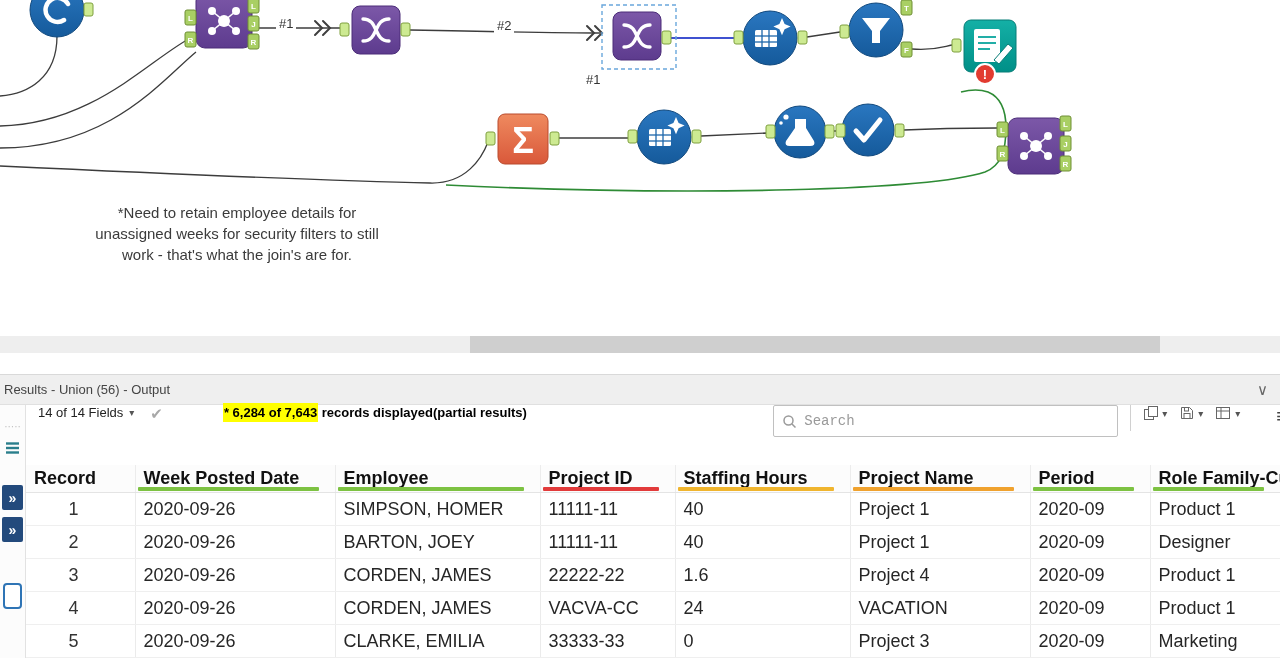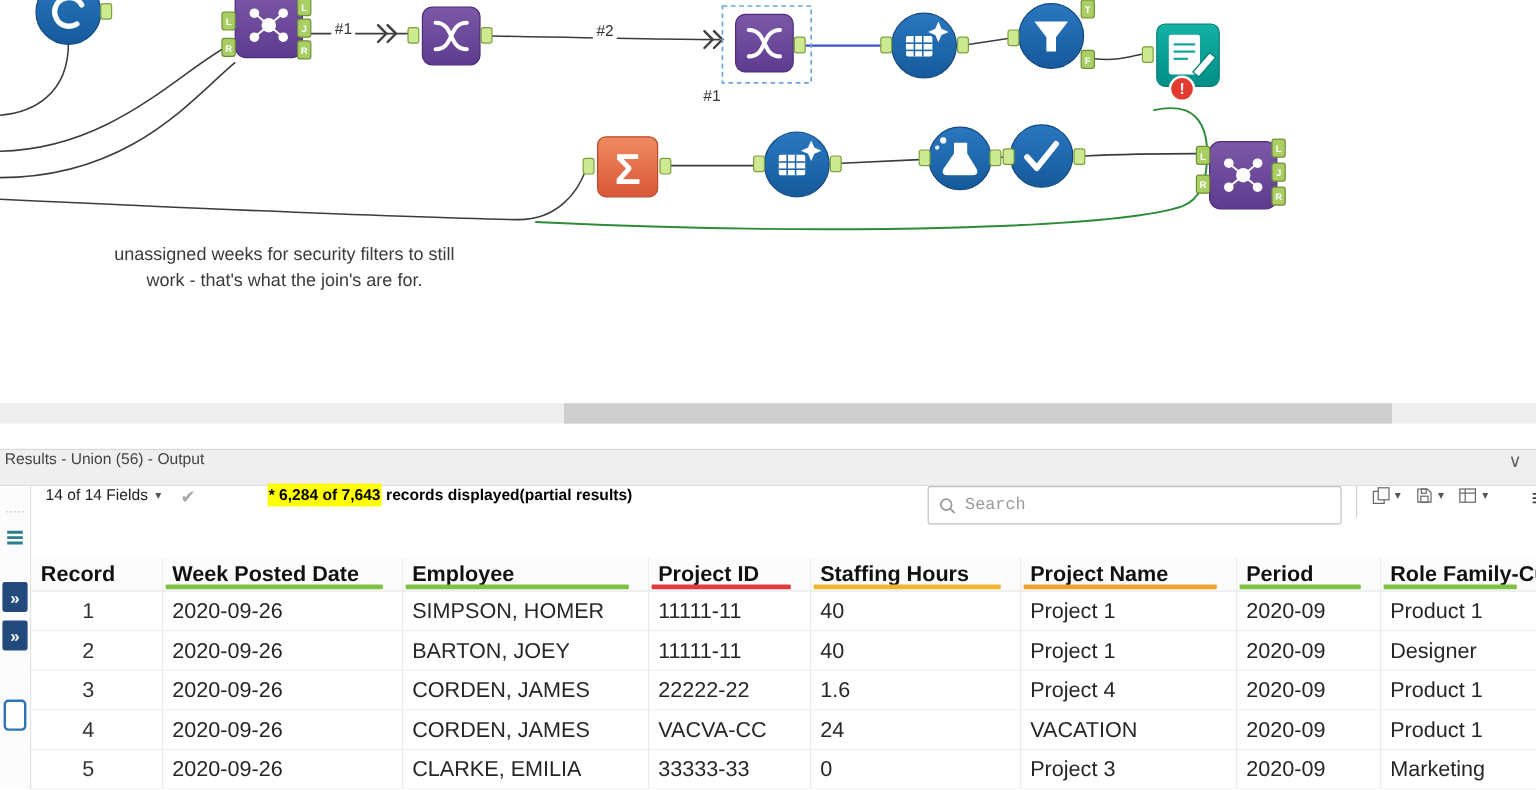--- a/index.html
+++ b/index.html
@@ -17,21 +17,21 @@
   .iol{font-size:8px;font-weight:bold;fill:#fff;text-anchor:middle;font-family:"Liberation Sans",sans-serif}
 
   
   .hscrollbar{position:absolute;left:0;top:336px;width:1280px;height:17px;background:#eeeeee}
   .hthumb{position:absolute;left:470px;top:0;width:690px;height:17px;background:#cfcfcf}
 
   
   .results{position:absolute;left:0;top:374px;width:1280px;height:284px;border-top:1px solid #d9d9d9;
     background:#fff;overflow:hidden}
   .results-header{height:30px;background:#efefef;border-bottom:1px solid #e0e0e0;display:flex;
-    align-items:flex-start;padding:0 12px 0 4px;font-size:13px;color:#444}
+    align-items:center;padding:0 12px 0 4px;font-size:13px;color:#444}
   .collapse{margin-left:auto;font-size:15px;color:#666;cursor:pointer}
   .results-body{display:flex;height:253px}
 
   .left-strip{position:relative;width:26px;border-right:1px solid #e2e2e2;background:#fcfcfc;flex:none}
   .left-strip::before{content:"·····";position:absolute;top:16px;left:50%;transform:translateX(-50%);
     color:#bdbdbd;font-size:10px}
   .cfg{position:absolute;top:36px;left:5px}
   .expand-btn{position:absolute;left:2px;width:21px;height:25px;background:#234a7c;color:#fff;border:none;
     border-radius:2px;font-size:14px;font-weight:bold;text-align:center;padding:0;cursor:pointer}
   .cell-icon{position:absolute;top:178px;left:3px;width:19px;height:26px;background:#fff;
@@ -255,20 +255,21 @@
         <text x="1065.5" y="147" class="iol">J</text>
         <text x="1065.5" y="167" class="iol">R</text>
       </g>
     </svg>
 
     <div class="lbl" style="left:276px;top:16px">#1</div>
     <div class="lbl" style="left:494px;top:18px">#2</div>
     <div class="lbl" style="left:583px;top:72px">#1</div>
 
     <div class="annot" style="left:20px;top:202px;width:434px">
+      <div>*Need to retain employee details for</div>
       <div>unassigned weeks for security filters to still</div>
       <div>work - that's what the join's are for.</div>
     </div>
     <div class="annot" style="left:518px;top:212px;width:264px">
     </div>
   </div>
 
   <div class="hscrollbar">
     <div class="hthumb"></div>
   </div>

